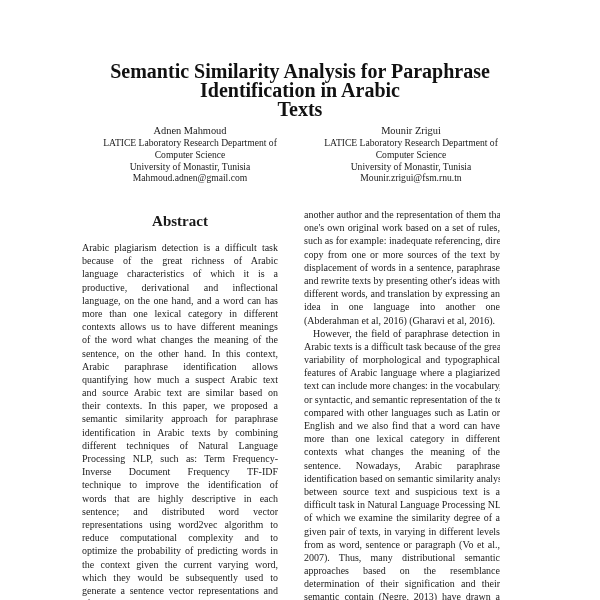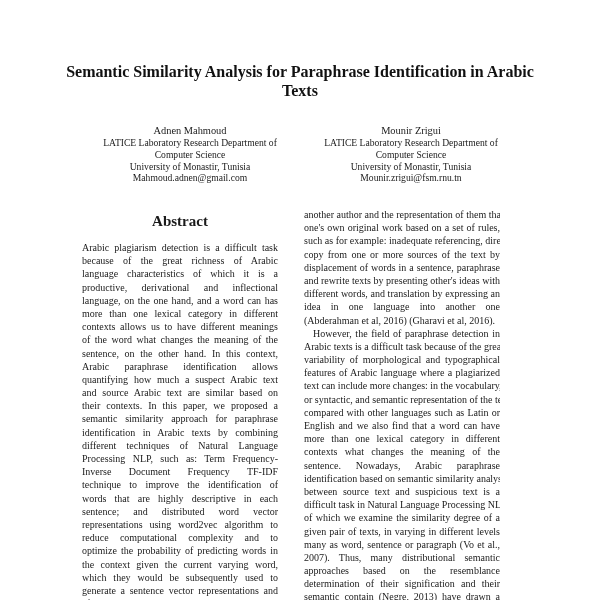--- a/index.html
+++ b/index.html
@@ -15,21 +15,21 @@
       font-family: "Liberation Serif", "DejaVu Serif", serif;
       color: #1a1a1a;
     }
     .title {
       position: absolute;
       left: 60px;
       top: 62px;
       width: 480px;
       text-align: center;
       font-weight: bold;
-      font-size: 16px;
+      font-size: 20px;
       line-height: 19px;
       color: #111;
     }
     .author {
       position: absolute;
       top: 124px;
       width: 230px;
       text-align: center;
       font-size: 9.6px;
       line-height: 11.8px;
@@ -156,18 +156,18 @@
     <span class="line">compared with other languages such as Latin or</span>
     <span class="line">English and we also find that a word can have</span>
     <span class="line">more than one lexical category in different</span>
     <span class="line">contexts what changes the meaning of the</span>
     <span class="line">sentence. Nowadays, Arabic paraphrase</span>
     <span class="line">identification based on semantic similarity analysis</span>
     <span class="line">between source text and suspicious text is a</span>
     <span class="line">difficult task in Natural Language Processing NLP</span>
     <span class="line">of which we examine the similarity degree of a</span>
     <span class="line">given pair of texts, in varying in different levels</span>
-    <span class="line">many as word, sentence or paragraph (Vo et al.,</span>
+    <span class="line">from as word, sentence or paragraph (Vo et al.,</span>
     <span class="line">2007). Thus, many distributional semantic</span>
     <span class="line">approaches based on the resemblance</span>
     <span class="line">determination of their signification and their</span>
     <span class="line">semantic contain (Negre, 2013) have drawn a</span>
   </div>
 
 </body></html>

